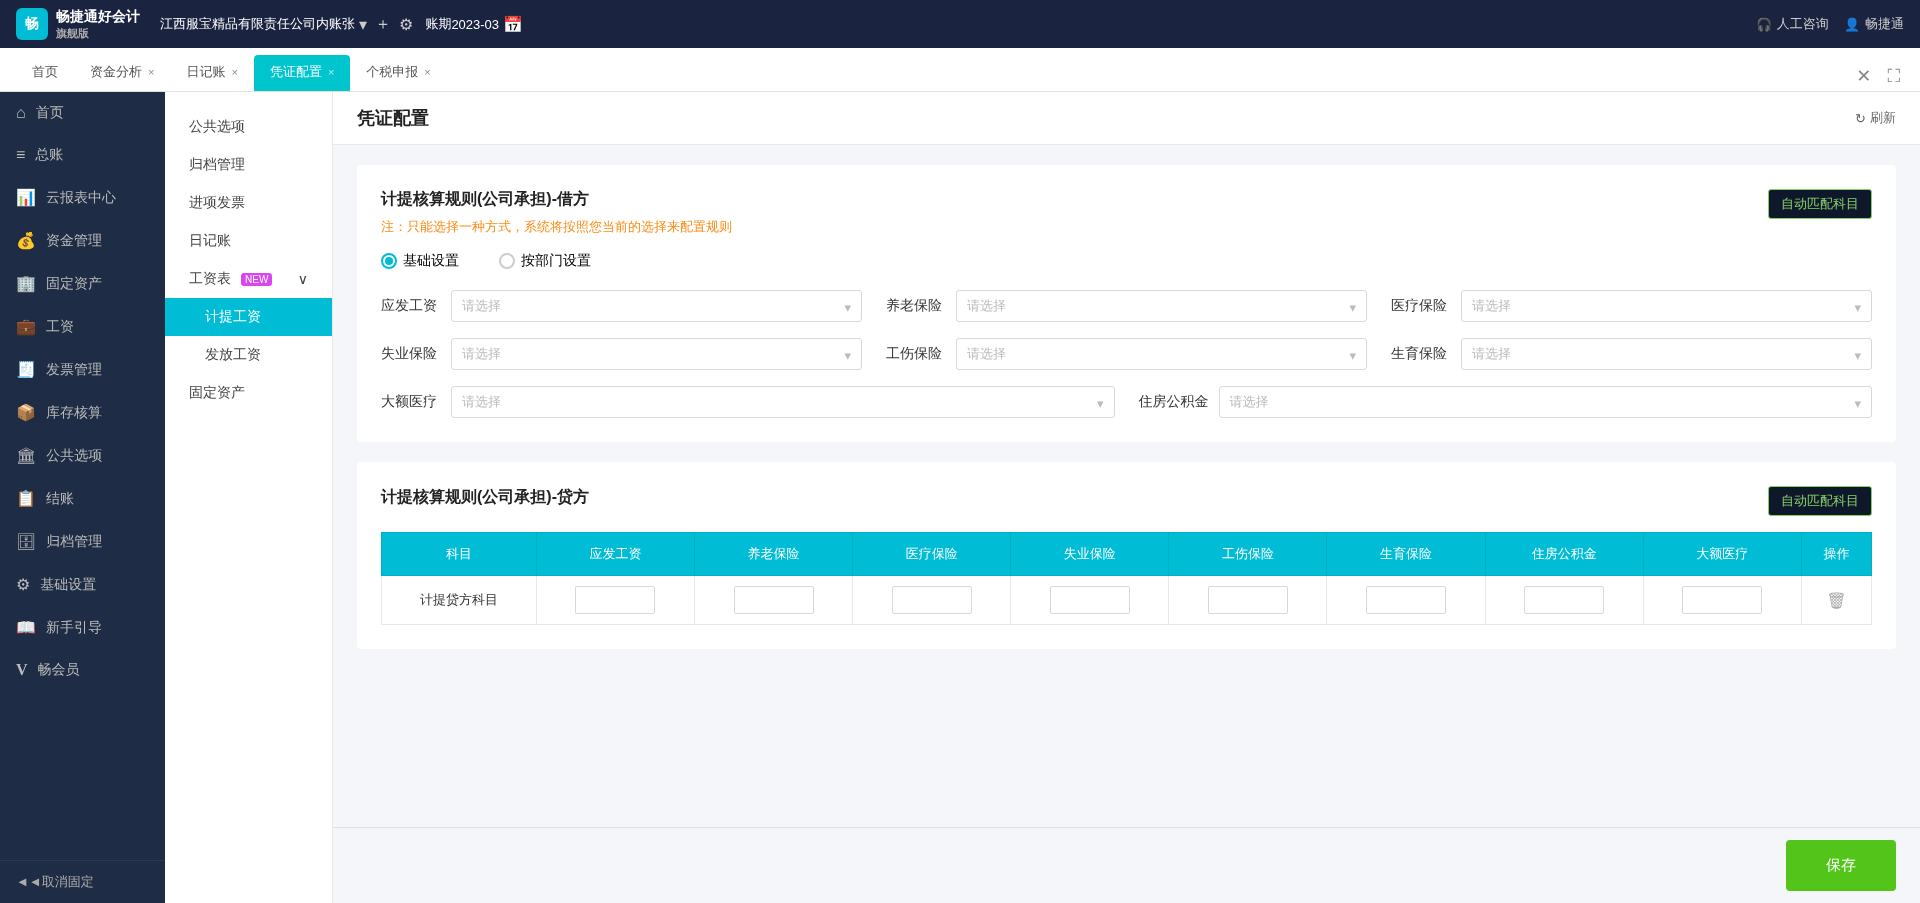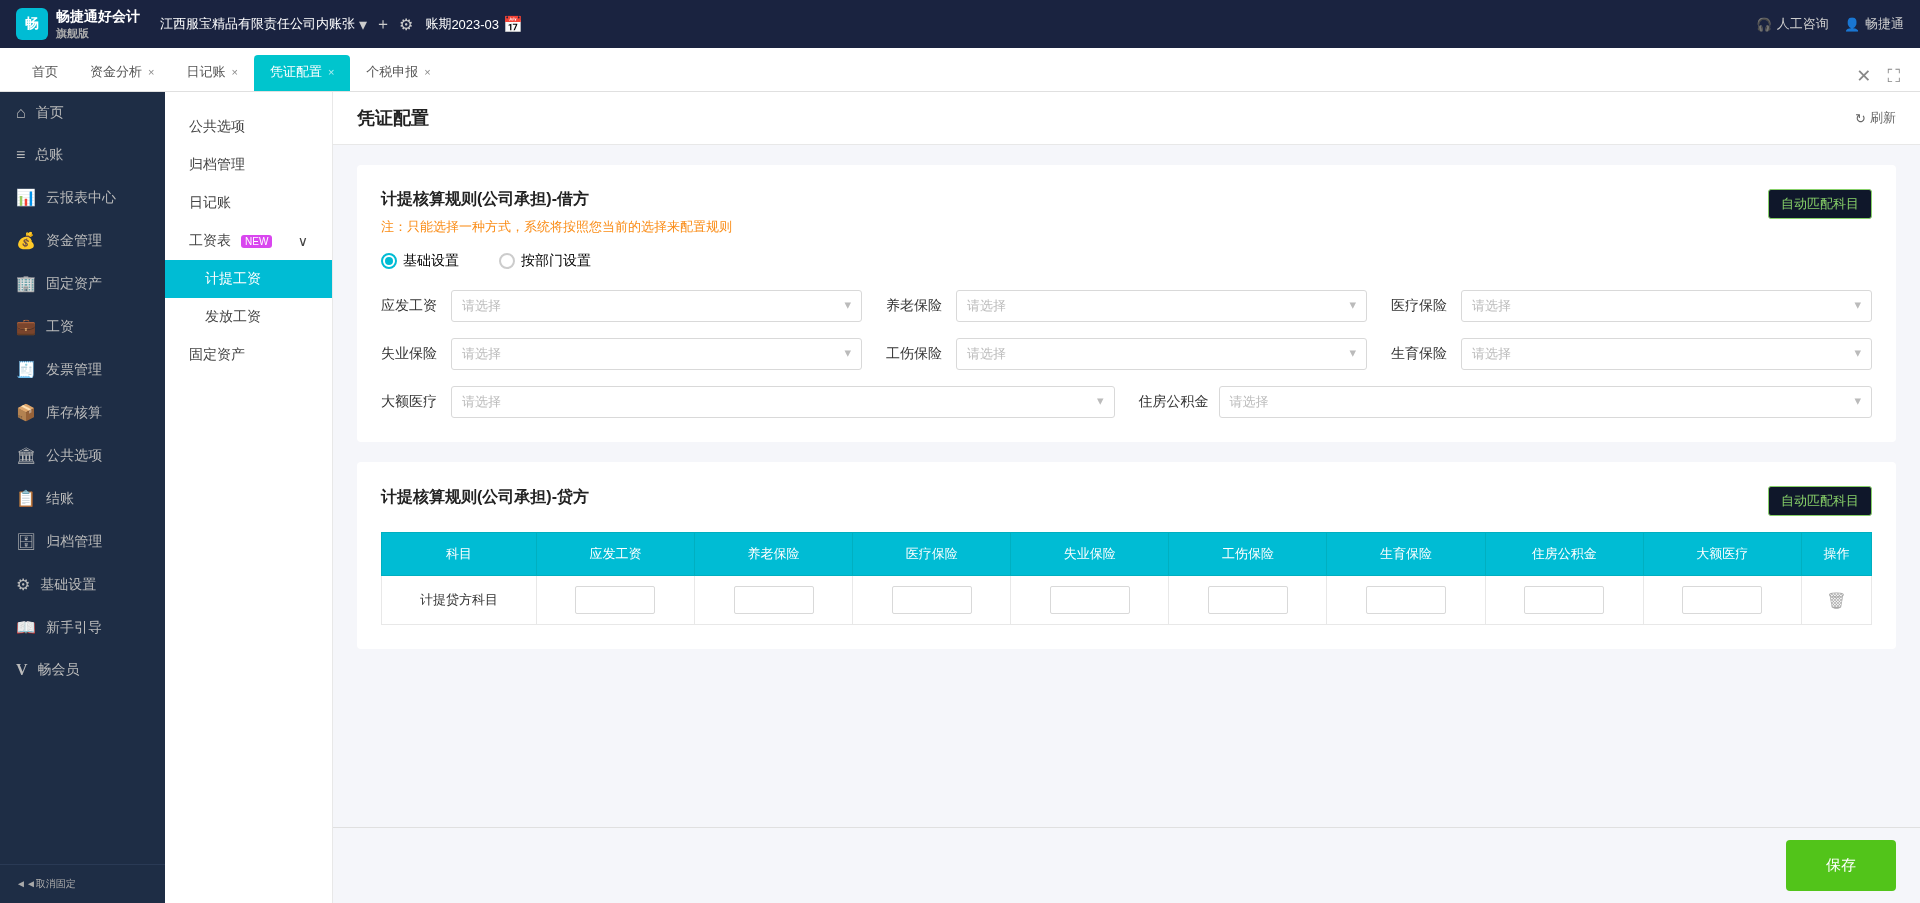--- a/index.html
+++ b/index.html
@@ -83,21 +83,21 @@
       padding: 12px 16px;
       cursor: pointer;
       color: #bbb;
       font-size: 14px;
     }
     .sidebar-icon { font-size: 16px; }
     .sidebar-bottom {
       margin-top: auto;
       padding: 12px 16px;
       display: flex; align-items: flex-end; gap: 8px;
-      cursor: pointer; color: #aaa; font-size: 10px;
+      cursor: pointer; color: #aaa; font-size: 13px;
       border-top: 1px solid #2a3a55;
     }
 
     
     .left-panel {
       width: 168px;
       background: #fff;
       border-right: 1px solid #e8e8e8;
       flex-shrink: 0;
       padding: 16px 0;
@@ -198,21 +198,21 @@
       display: flex; align-items: center; gap: 10px;
     }
     .form-label { font-size: 14px; color: #333; white-space: nowrap; min-width: 60px; }
     .form-select {
       flex: 1;
       border: 1px solid #d9d9d9;
       border-radius: 3px;
       padding: 6px 10px;
       font-size: 13px;
       color: #bbb;
-      display: flex; align-items: flex-start; justify-content: space-between;
+      display: flex; align-items: flex-end; justify-content: space-between;
       cursor: pointer; background: #fff;
     }
 
     
     .data-table { width: 100%; border-collapse: collapse; font-size: 13px; }
     .data-table th {
       background: #00bcd4; color: #fff; padding: 12px 8px; text-align: center;
       border: 1px solid #00afc0; font-weight: normal;
     }
     .data-table td {
@@ -364,20 +364,23 @@
       <span>◄◄取消固定</span>
     </div>
   </div>
 
   <div class="left-panel">
     <div class="left-panel-item">
       <span>公共选项</span>
     </div>
     <div class="left-panel-item">
       <span>归档管理</span>
+    </div>
+    <div class="left-panel-item">
+      <span>进项发票</span>
     </div>
     <div class="left-panel-item">
       <span>日记账</span>
     </div>
     <div class="left-panel-item" style="justify-content:space-between;">
       <div style="display:flex;align-items:center;gap:6px;">
         <span>工资表</span>
         <span class="new-badge">NEW</span>
       </div>
       <span>∨</span>

